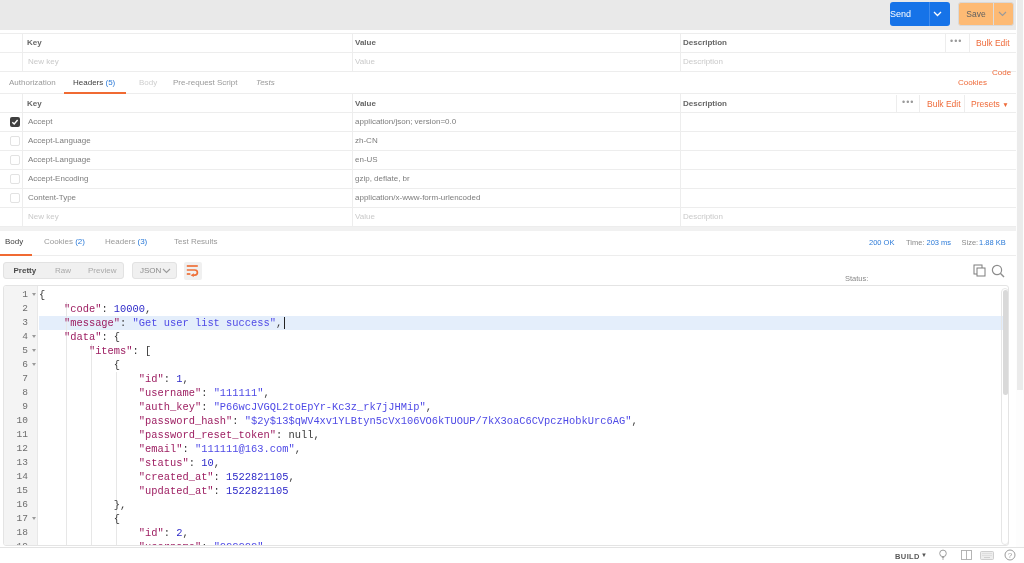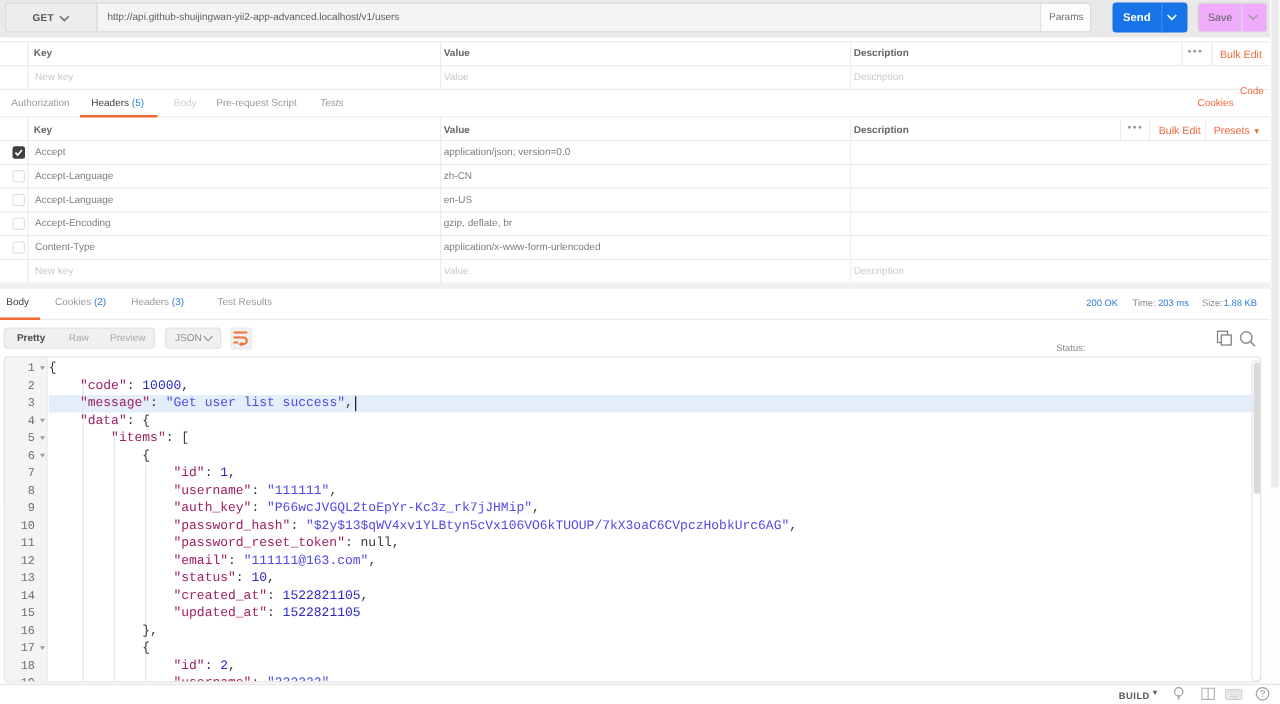--- a/index.html
+++ b/index.html
@@ -17,40 +17,30 @@
   .tab { position:absolute; font-size:8px; color:#9a9a9a; }
   .tab.active { color:#3e3e3e; }
   .tab.disabled { color:#cfcfcf; }
 </style>
 </head>
 <body>
 <div id="stage">
 
   <div class="abs" style="left:0;top:0;width:1016px;height:30px;background:#e9e9e9;"></div>
 
-  <div class="abs" style="left:4px;top:2px;width:869px;height:24px;border:1px solid #d9d9d9;border-radius:3px;background:#f4f4f4;overflow:hidden;">
-    <div class="abs" style="left:0;top:0;width:73px;height:22px;background:#ededed;border-right:1px solid #d9d9d9;"></div>
-    <div class="abs" style="left:827px;top:0;width:42px;height:22px;background:#fcfcfc;border-left:1px solid #e2e2e2;"></div>
-    <div class="abs" style="left:21px;top:6.5px;font-size:8px;font-weight:bold;letter-spacing:0.2px;color:#575757;">GET</div>
-    <svg class="abs" style="left:42px;top:9px;" width="9" height="6" viewBox="0 0 9 6">
-        <polyline points="1,1 4.5,4.5 8,1" fill="none" stroke="#6d6d6d" stroke-width="1.2"></polyline>
-      </svg>
-    <div class="abs" style="left:81px;top:6px;font-size:8px;color:#5d5d5d;">http://api.github-shuijingwan-yii2-app-advanced.localhost/v1/users</div>
-    <div class="abs" style="left:827px;top:0;width:42px;height:22px;text-align:center;line-height:22px;font-size:8px;color:#6f6f6f;">Params</div>
-  </div>
 
   <div class="abs" style="left:890px;top:2px;width:60px;height:24px;background:#1673e8;border-radius:3px;">
-    <div class="abs" style="left:0;top:0;width:39px;height:24px;text-align:center;line-height:24px;font-size:9px;font-weight:bold;color:#fff;">Send</div>
+    <div class="abs" style="left:0;top:0;width:39px;height:24px;line-height:24px;font-size:9px;font-weight:normal;color:#fff;">Send</div>
     <div class="abs" style="left:39px;top:0;width:1px;height:24px;background:#3e8bee;"></div>
     <svg class="abs" style="left:43px;top:9px;" width="9" height="6" viewBox="0 0 9 6">
         <polyline points="1,1 4.5,4.5 8,1" fill="none" stroke="#fff" stroke-width="1.3"></polyline>
       </svg>
   </div>
 
-  <div class="abs" style="left:958px;top:2px;width:56px;height:24px;background:#f0abfc;border:1px solid #d9d9d9;border-radius:3px;">
+  <div class="abs" style="left:958px;top:2px;width:56px;height:24px;background:#fdba74;border:1px solid #d9d9d9;border-radius:3px;">
     <div class="abs" style="left:0;top:0;width:34px;height:22px;text-align:center;line-height:22px;font-size:8.5px;color:#616161;">Save</div>
     <div class="abs" style="left:34px;top:0;width:1px;height:22px;background:#dcdcdc;"></div>
     <svg class="abs" style="left:39px;top:8px;" width="9" height="6" viewBox="0 0 9 6">
         <polyline points="1,1 4.5,4.5 8,1" fill="none" stroke="#9a9a9a" stroke-width="1.2"></polyline>
       </svg>
   </div>
 
   <div class="hline" style="left:0;top:33px;width:1016px;"></div>
   <div class="hline" style="left:0;top:52px;width:1016px;"></div>
   <div class="vline" style="left:22px;top:33px;height:39px;"></div>

